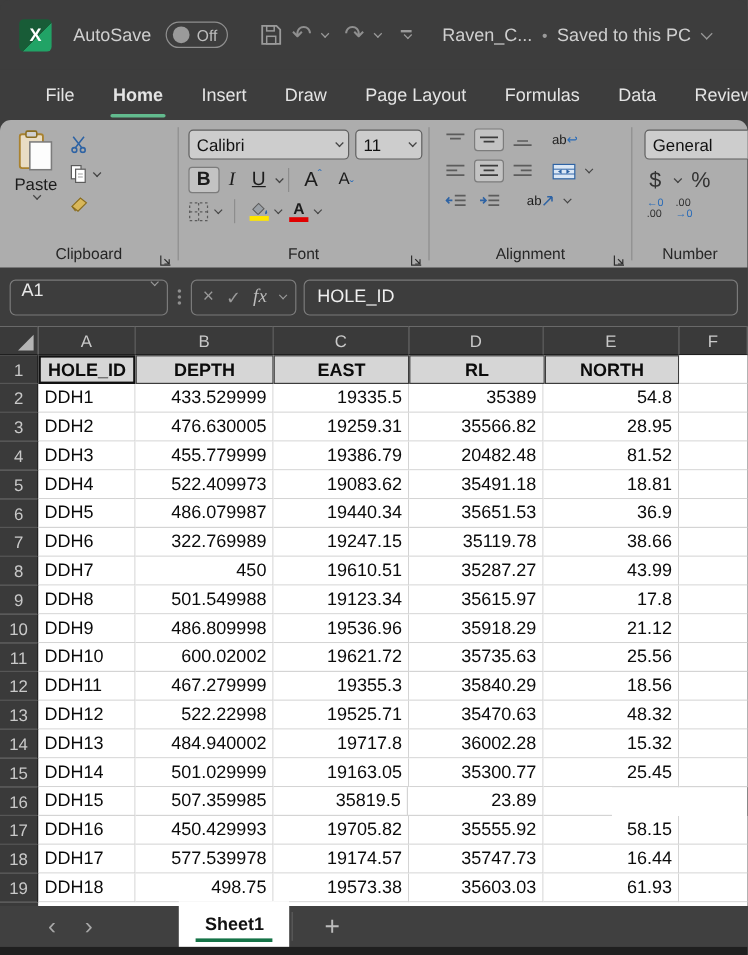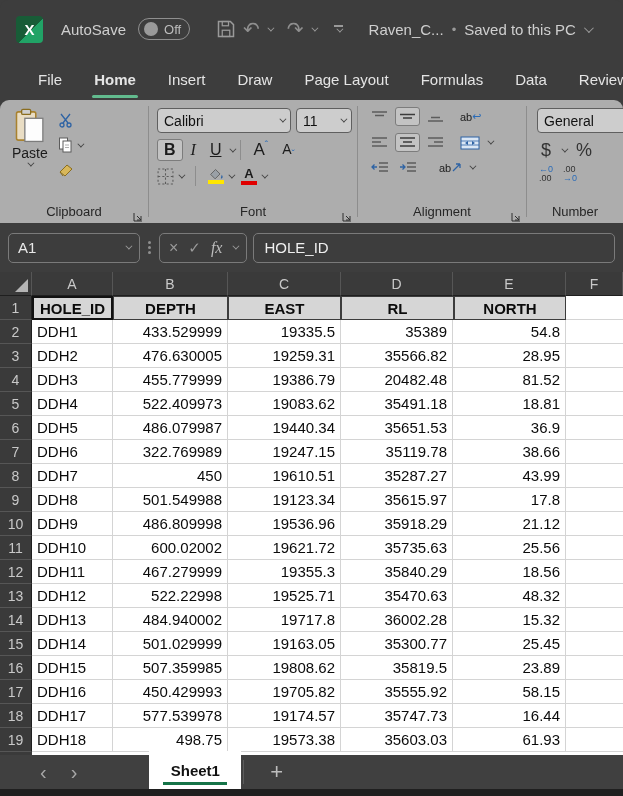--- a/index.html
+++ b/index.html
@@ -65,21 +65,21 @@
 
   .grp-number { flex:1; min-width:0; }
   .num-col { padding:8px 0 0 10px; display:flex; flex-direction:column; }
   .num-row2 { display:flex; align-items:center; gap:10px; padding:7px 0 0 4px; color:#333; font-size:18px; }
   .num-row3 { display:flex; align-items:center; gap:10px; padding:4px 0 0 2px; }
   .dec { font-size:9px; line-height:1.05; color:#333; text-align:left; }
   .dec .blue { color:#2b6cb8; }
 
   
   .fbar { height:49px; background:#3d3d3d; display:flex; align-items:center; padding:0 8px; gap:6px; }
-  .namebox { width:132px; height:30px; border:1px solid #7a7a7a; border-radius:5px; color:#e8e8e8; font-size:15px; display:flex; align-items:center; justify-content:space-between; padding:0 9px; }
+  .namebox { width:132px; height:30px; border:1px solid #7a7a7a; border-radius:5px; color:#e8e8e8; font-size:15px; display:flex; align-items:flex-start; justify-content:space-between; padding:0 9px; }
   .dots { display:flex; flex-direction:column; gap:2px; padding:0 2px; }
   .dots i { width:3px; height:3px; border-radius:50%; background:#8f8f8f; }
   .fxbox { height:30px; border:1px solid #7a7a7a; border-radius:5px; display:flex; align-items:center; gap:10px; padding:0 9px; color:#9a9a9a; }
   .fxbox .x { font-size:16px; }
   .fxbox .ck { font-size:15px; }
   .fxbox .fx { font-style:italic; font-family:"Liberation Serif", serif; font-size:16px; color:#bdbdbd; }
   .formulabox { flex:1; height:30px; border:1px solid #7a7a7a; border-radius:5px; color:#efefef; font-size:15px; display:flex; align-items:center; padding:0 10px; }
 
   
   .grid { background:#fff; }
@@ -533,21 +533,20 @@
           <div class="cell num" style="width: 115px;">501.029999</div>
           <div class="cell num" style="width: 113px;">19163.05</div>
           <div class="cell num" style="width: 112px;">35300.77</div>
           <div class="cell num" style="width: 113px;">25.45</div>
           <div class="cell" style="width: 57px; border-right: none;"></div>
         </div>
         <div class="grow">
           <div class="rowhdr" style="width: 32px;">16</div>
           <div class="cell" style="width: 81px;">DDH15</div>
           <div class="cell num" style="width: 115px;">507.359985</div>
-          <div class="cell num" style="width: 113px;">19808.62</div>
           <div class="cell num" style="width: 112px;">35819.5</div>
           <div class="cell num" style="width: 113px;">23.89</div>
           <div class="cell" style="width: 57px; border-right: none;"></div>
         </div>
         <div class="grow">
           <div class="rowhdr" style="width: 32px;">17</div>
           <div class="cell" style="width: 81px;">DDH16</div>
           <div class="cell num" style="width: 115px;">450.429993</div>
           <div class="cell num" style="width: 113px;">19705.82</div>
           <div class="cell num" style="width: 112px;">35555.92</div>

